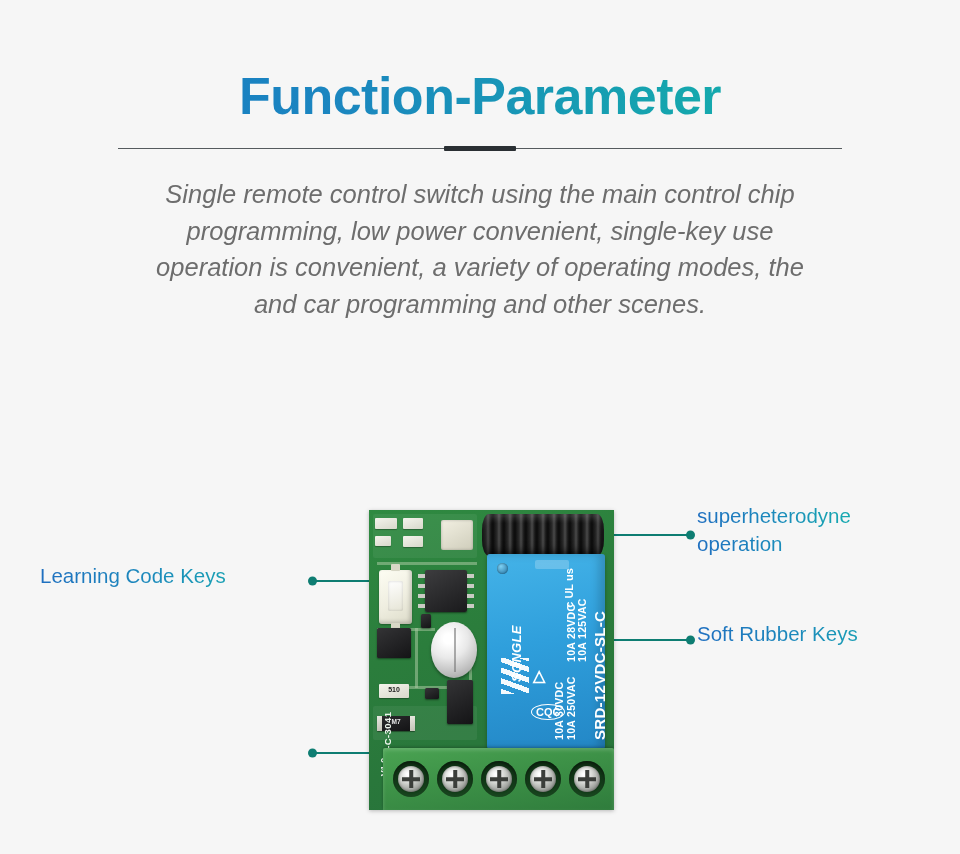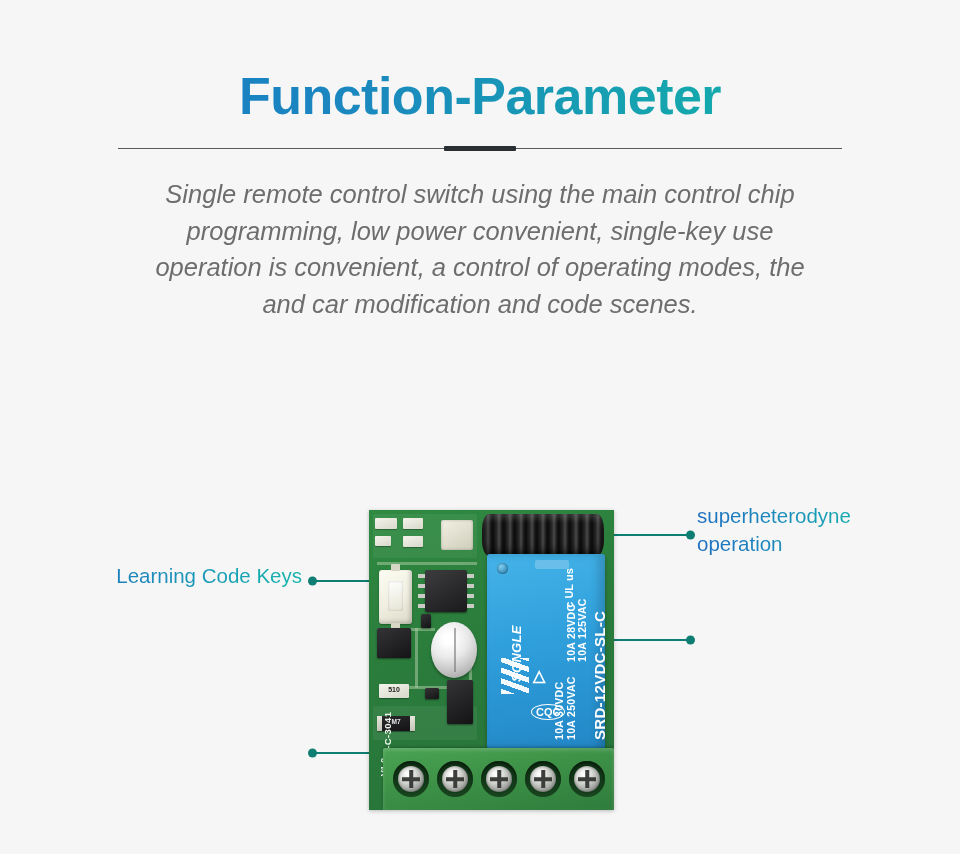--- a/index.html
+++ b/index.html
@@ -46,21 +46,21 @@
   .diagram { position:absolute; left:0; top:440px; width:960px; height:414px; }
 
   
   .callout {
     position:absolute;
     font-size:20.5px; line-height:28px; font-weight:500;
     background:linear-gradient(90deg,#1f6fc0 0%, #1b8cbb 45%, #14b5ab 100%);
     -webkit-background-clip:text; background-clip:text;
     -webkit-text-fill-color:transparent; color:transparent;
   }
-  .callout.left { text-align:right; }
+  .callout.left { text-align:left; }
   .callout.right { text-align:left; }
 
   #callout-learning { left:40px; top:122px; width:262px; }
   #callout-flame    { left:20px; top:282px; width:282px; }
   #callout-super    { left:697px; top:62px;  width:182px; }
   #callout-soft     { left:697px; top:180px; width:240px; white-space:nowrap; }
 
   
   .leader { position:absolute; height:2px; background:#0e7d72; }
   .leader .dot {
@@ -261,31 +261,32 @@
 <h1 class="page-title">Function-Parameter</h1>
 
 <div class="divider-wrap">
   <div class="divider-line"></div>
   <div class="divider-accent"></div>
 </div>
 
 <div class="intro">
   <span>Single remote control switch using the main control chip</span>
   <span>programming, low power convenient, single-key use</span>
-  <span>operation is convenient, a control of operating modes, the</span>
-  <span>and car modification and code scenes.</span>
+  <span>operation is convenient, a variety of operating modes, the</span>
+  <span>and car programming and other scenes.</span>
 </div>
 
 <div class="diagram">
 
   <div class="callout left" id="callout-learning">Learning Code Keys</div>
 
 
   <div class="callout right" id="callout-super">superheterodyne operation</div>
 
+  <div class="callout right" id="callout-soft">Soft Rubber Keys</div>
 
   <div class="leader" id="leader-learning">
     <span class="dot start"></span>
     <span class="dot end"></span>
   </div>
   <div class="leader" id="leader-flame">
     <span class="dot start"></span>
     <span class="dot end"></span>
   </div>
   <div class="leader" id="leader-super">

